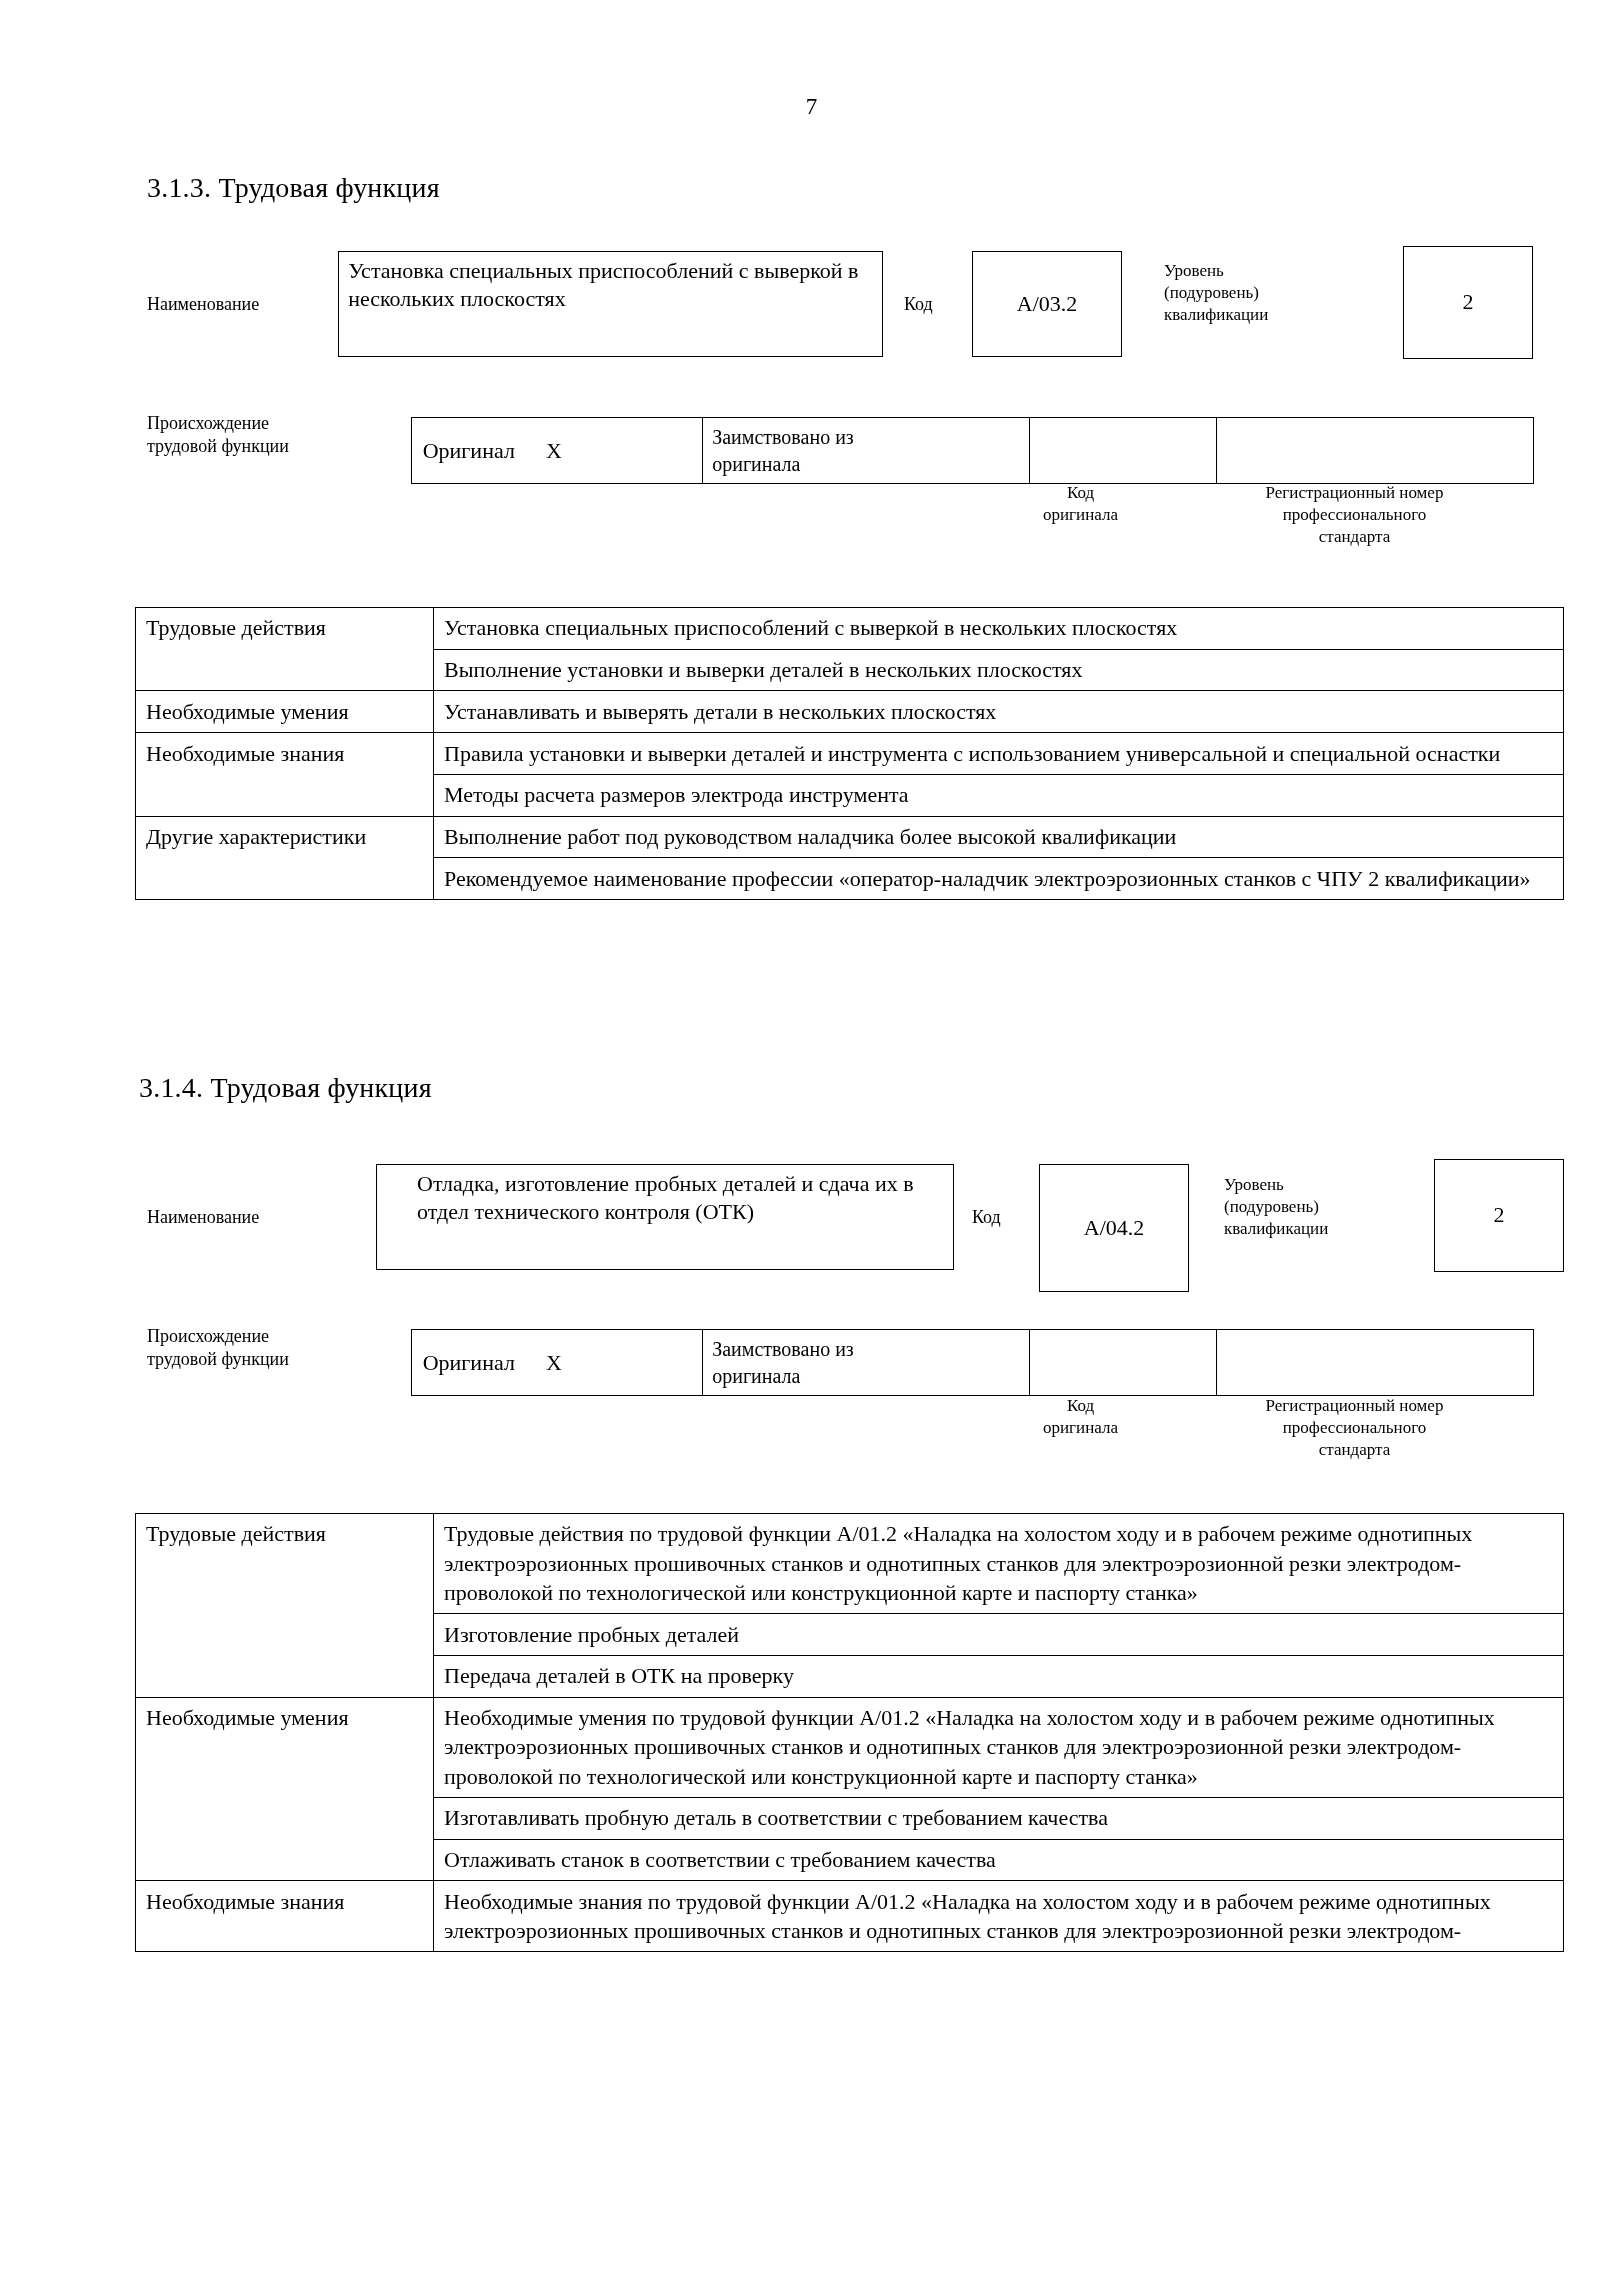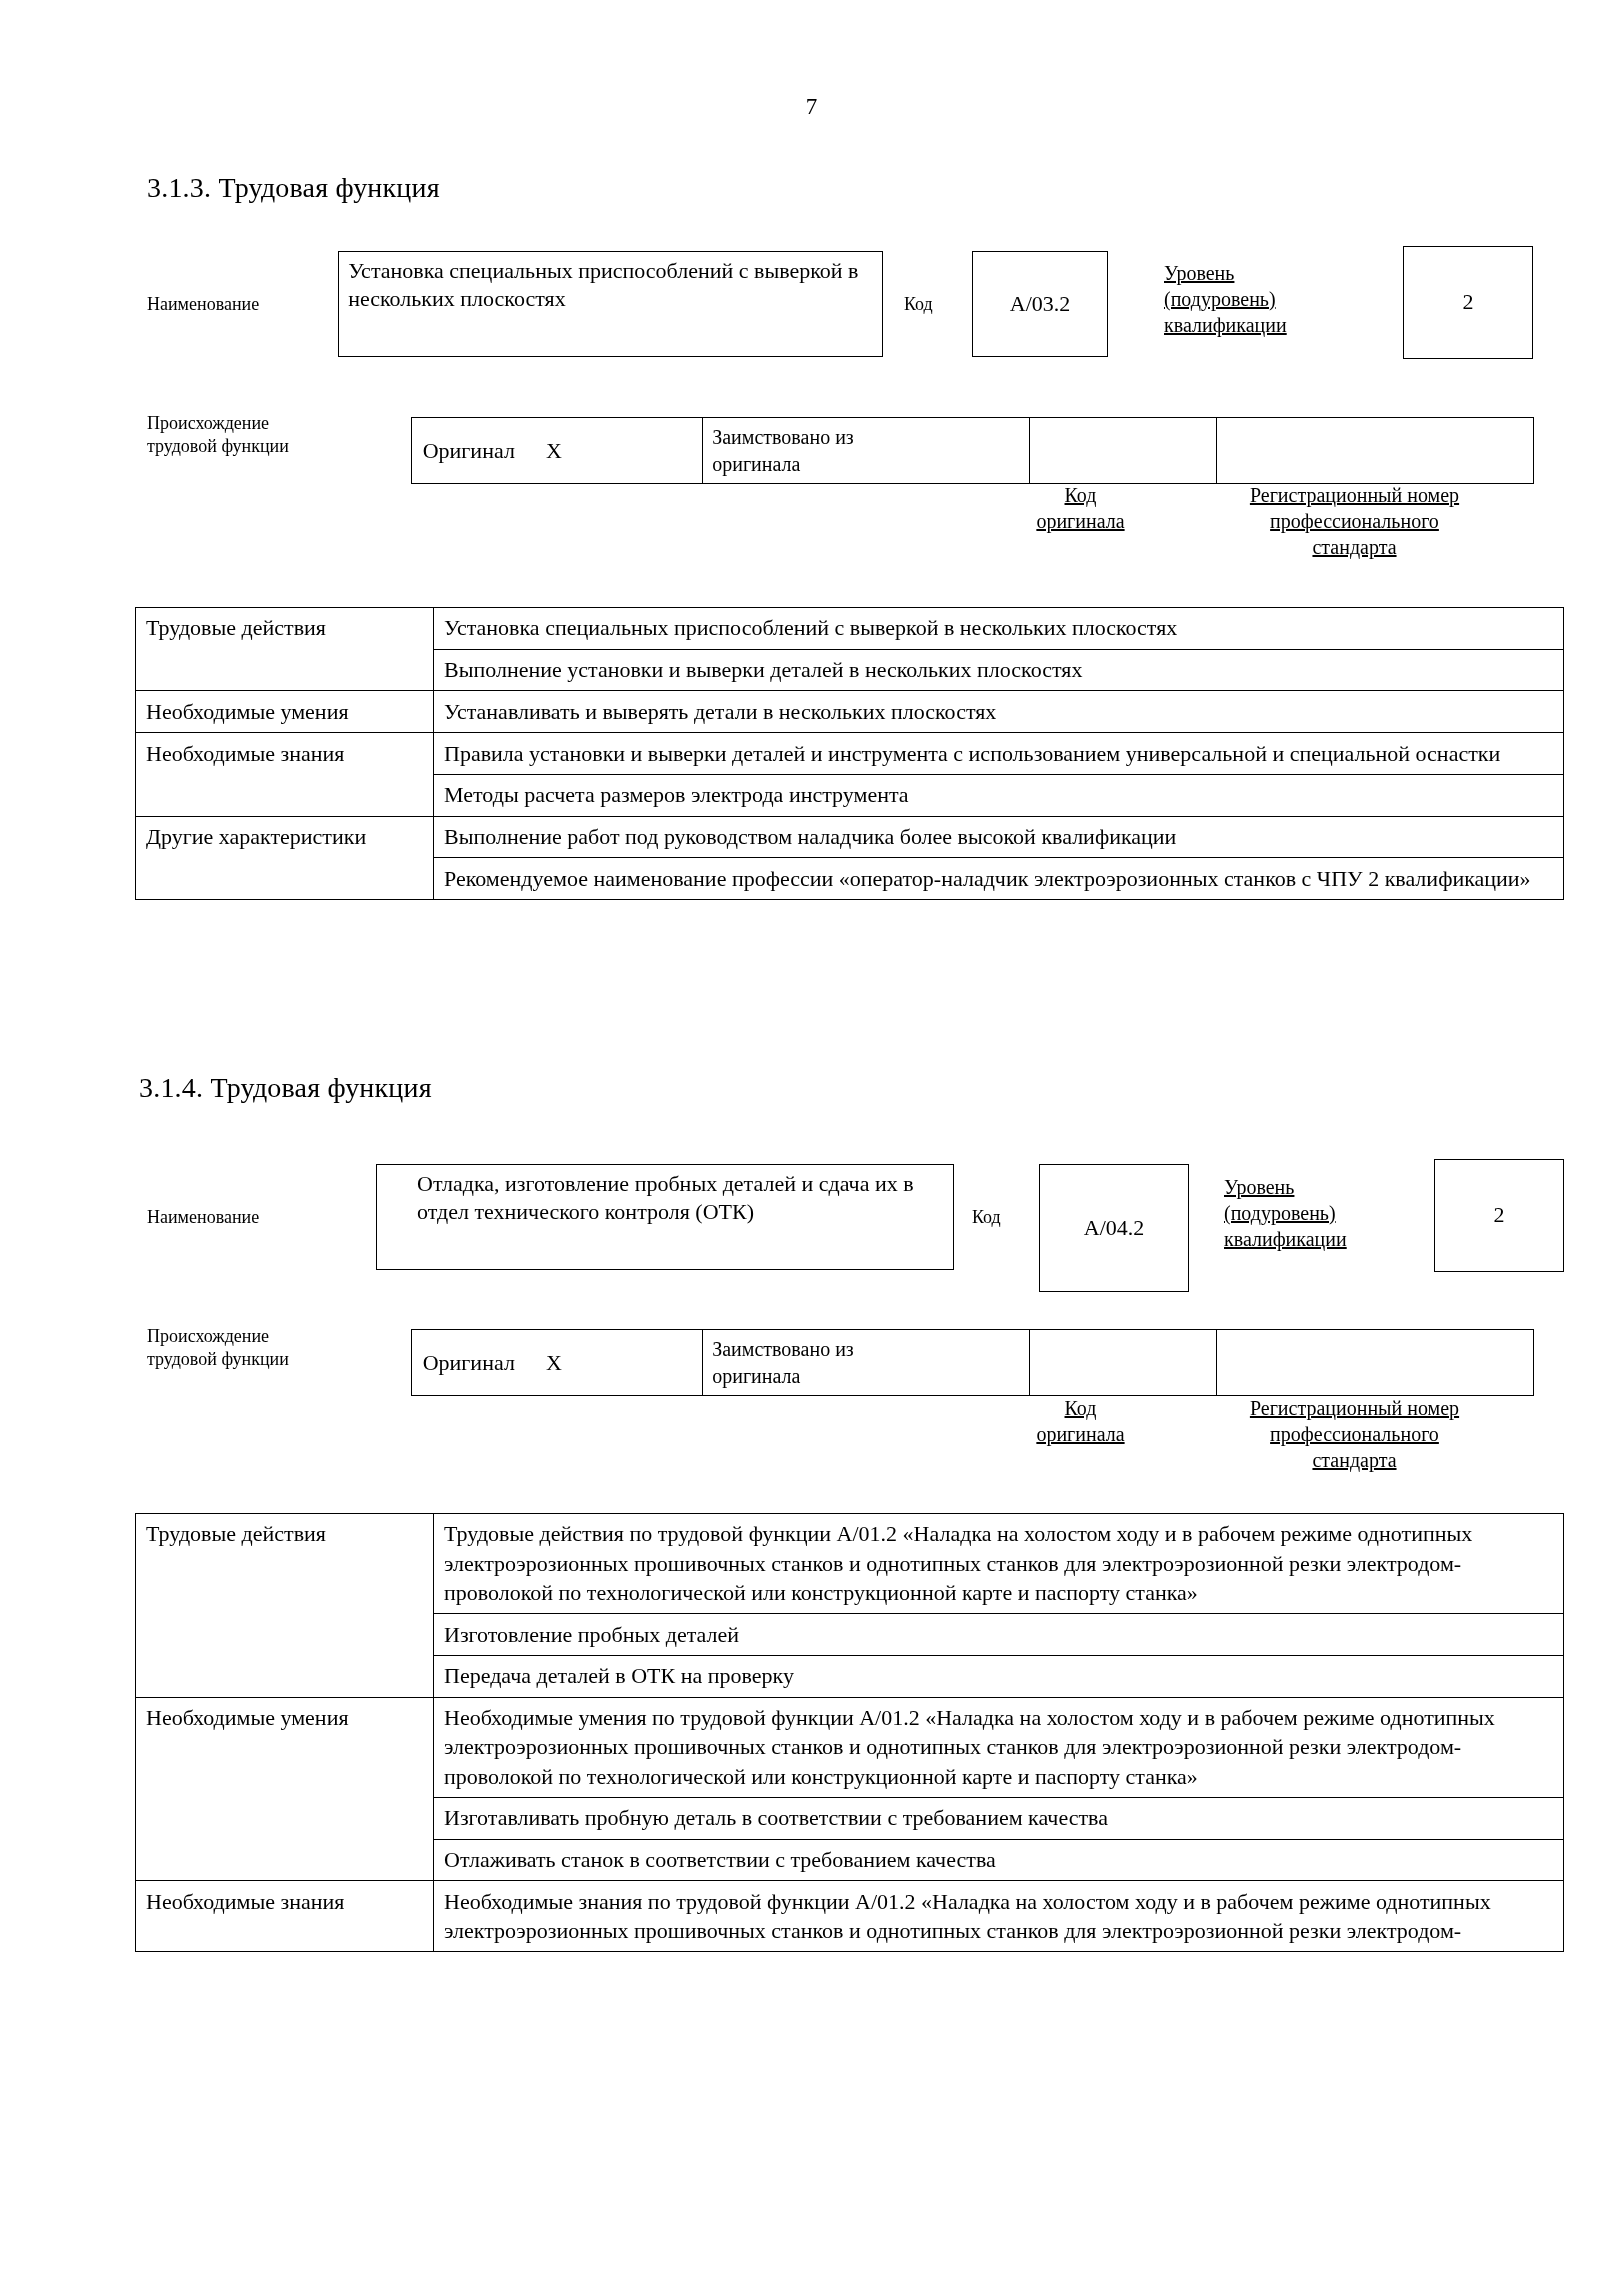--- a/index.html
+++ b/index.html
@@ -43,23 +43,22 @@
     letter-spacing: 0.2px;
   }
 
   
   .lbl {
     position: absolute;
     font-size: 18px;
     line-height: 1.28;
   }
   .lbl.small {
-    font-size: 20px;
+    font-size: 17px;
     line-height: 1.3;
-    text-decoration: underline;
   }
   .lbl.center { text-align: center; }
 
   
   .box {
     position: absolute;
     border: 1.5px solid #000;
     box-sizing: border-box;
     font-size: 22px;
     line-height: 1.31;
@@ -136,21 +135,21 @@
   <div class="page-number">7</div>
 
   <div class="section-heading" style="top:174px; left:147px;">3.1.3. Трудовая функция</div>
 
   <div class="lbl" style="top:293px; left:147px;">Наименование</div>
 
   <div class="box" style="top:251px; left:338px; width:545px; height:106px;">Установка специальных приспособлений с выверкой в нескольких плоскостях</div>
 
   <div class="lbl" style="top:293px; left:904px;">Код</div>
 
-  <div class="box center" style="top:251px; left:972px; width:136px; height:106px;">A/03.2</div>
+  <div class="box center" style="top:251px; left:972px; width:150px; height:106px;">A/03.2</div>
 
   <div class="lbl small" style="top:260px; left:1164px; width:230px;">
     <div>Уровень</div>
     <div>(подуровень)</div>
     <div>квалификации</div>
   </div>
 
   <div class="box center" style="top:246px; left:1403px; width:130px; height:113px;">2</div>
 
   <div class="lbl" style="top:412px; left:147px;">

